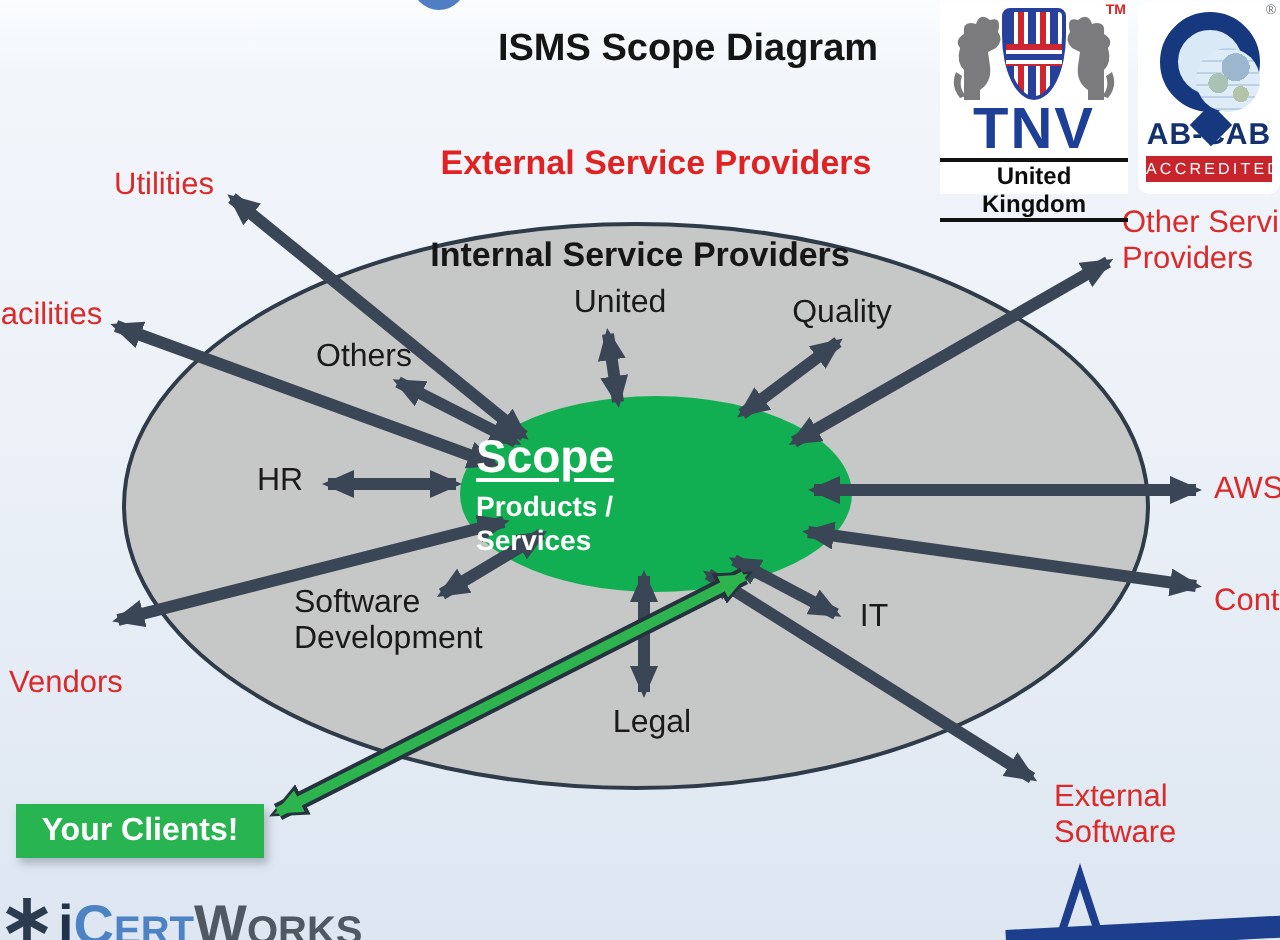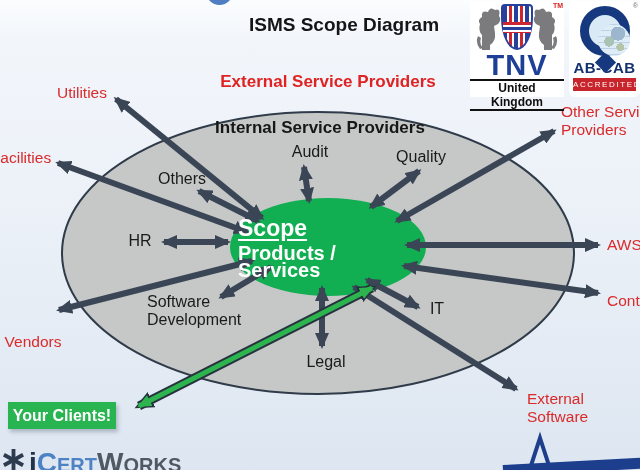--- a/index.html
+++ b/index.html
@@ -17,23 +17,23 @@
   .heading.external{left:328px; top:72px; font-size:17px; color:#e02222;}
   .heading.internal{left:320px; top:118px; font-size:17px; color:#161616;}
   .label{position:absolute; white-space:nowrap;}
   .label.internal{color:#1a1a1a; font-size:16px; line-height:18px;}
   .label.external{color:#da2a2a; font-size:15.5px; line-height:18px;}
   .scope-block{
     position:absolute; left:328px; top:247px; transform:translate(-50%,-50%);
     width:180px; text-align:left; color:#ffffff;
   }
   .scope-title{font-size:23px; font-weight:bold; text-decoration:underline; text-underline-offset:3px;}
-  .scope-sub{font-size:20px; font-weight:bold; line-height:17px; margin-top:3px;}
+  .scope-sub{font-size:14px; font-weight:bold; line-height:17px; margin-top:3px;}
   .badge{
-    position:absolute; left:8px; top:402px; width:108px; height:27px;
+    position:absolute; left:8px; top:402px; width:124px; height:27px;
     background:#28b450; color:#fff; font-weight:bold; font-size:16px;
     display:flex; align-items:center; justify-content:center;
     box-shadow:2px 3px 4px rgba(110,125,140,.45);
   }
   
   .tnv{position:absolute; left:470px; top:1px; width:94px; height:96px; background:#fff; text-align:center;}
   .tnv .tm{position:absolute; right:1px; top:1px; font-size:7px; font-weight:bold; color:#d22;}
   .tnv .crest{position:relative; height:52px;}
   .tnv .shield{
     position:absolute; left:50%; top:3px; transform:translateX(-50%);
@@ -145,21 +145,21 @@
   <div class="scope-block">
     <div class="scope-title">Scope</div>
     <div class="scope-sub">
       <div>Products /</div>
       <div>Services</div>
     </div>
   </div>
 
   <div id="labels">
       <div class="label internal" style="left: 310px; top: 152px; transform: translate(-50%, -50%); text-align: center;">
-        <div>Audit</div>
+        <div>United</div>
       </div>
       <div class="label internal" style="left: 421px; top: 157px; transform: translate(-50%, -50%); text-align: center;">
         <div>Quality</div>
       </div>
       <div class="label internal" style="left: 182px; top: 179px; transform: translate(-50%, -50%); text-align: center;">
         <div>Others</div>
       </div>
       <div class="label internal" style="left: 140px; top: 241px; transform: translate(-50%, -50%); text-align: center;">
         <div>HR</div>
       </div>

